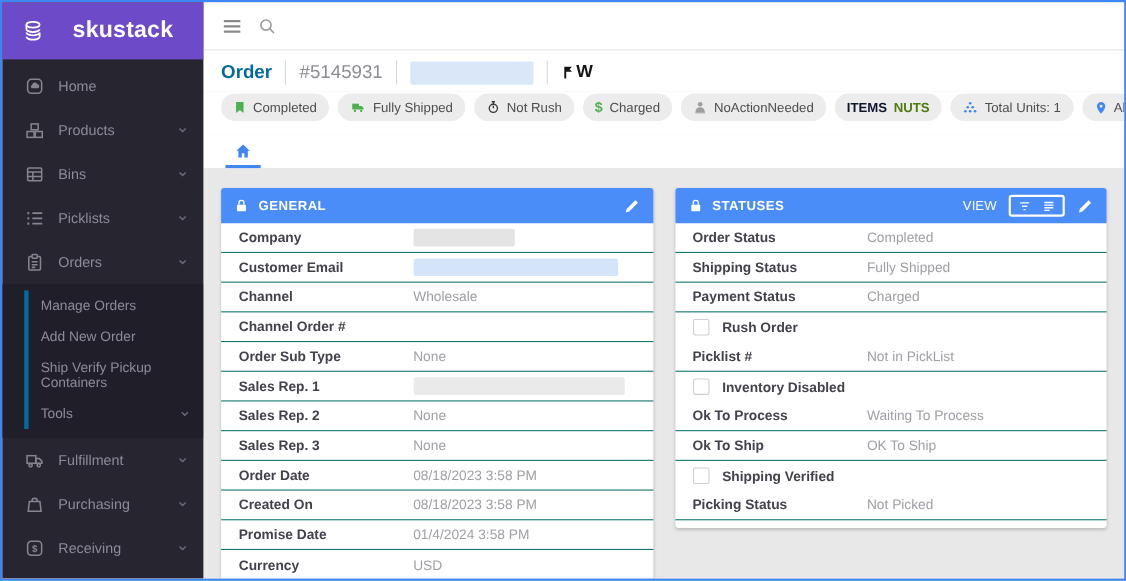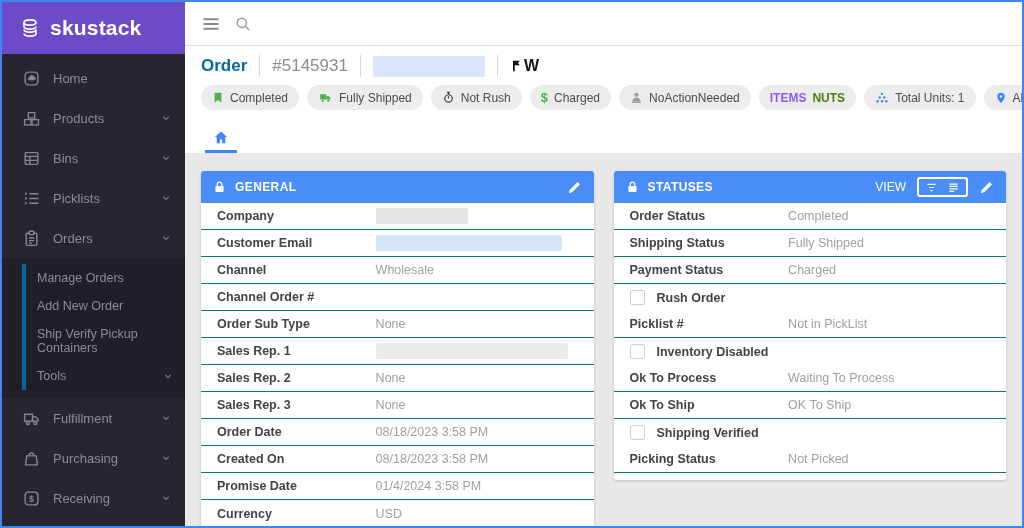--- a/index.html
+++ b/index.html
@@ -6,21 +6,21 @@
   html,body { width:1024px; height:528px; }
   body {
     font-family:"Liberation Sans", sans-serif;
     display:flex;
     border:2px solid #3f86f5;
     background:#e8e8e8;
     overflow:hidden;
   }
   
   .sidebar { width:183px; flex-shrink:0; background:#262530; display:flex; flex-direction:column; }
-  .logo-bar { height:52px; background:#6d4ac7; display:flex; align-items:center; padding-left:16px; gap:8px; flex-shrink:0; }
+  .logo-bar { height:52px; background:#6d4ac7; display:flex; align-items:center; padding-left:16px; gap:24px; flex-shrink:0; }
   .logo-text { color:#fff; font-size:21px; font-weight:bold; letter-spacing:.2px; }
   .nav { flex:1; padding-top:4px; overflow:hidden; }
   .nav-item { height:40px; display:flex; align-items:center; padding:0 14px 0 20px; color:#8d8b99; font-size:13px; gap:13px; cursor:pointer; }
   .nav-item .ico { display:flex; width:18px; justify-content:center; color:#87858f; }
   .chev { margin-left:auto; color:#6f6d7c; display:flex; }
   .submenu { background:#1f1e29; padding:6px 0 8px; }
   .submenu-rail { border-left:4px solid #0369a1; margin-left:20px; }
   .submenu-item { padding:7px 0 7px 11px; color:#8d8b99; font-size:12.5px; cursor:pointer; display:flex; align-items:center; }
   .submenu-item .chev { margin-right:12px; }
   
@@ -31,21 +31,21 @@
   .search-input { border:none; outline:none; flex:1; font-family:"Liberation Sans",sans-serif; font-style:italic; font-size:14.5px; color:#666; background:transparent; }
   .search-input::placeholder { color:#a9a9ad; font-style:italic; }
   .head { background:#fff; padding:9px 16px 6px; display:flex; align-items:center; gap:12px; }
   .head-title { font-size:17px; font-weight:bold; color:#0369a1; }
   .vdiv { width:1px; height:22px; background:#d9d9d9; }
   .order-num { font-size:17px; color:#8c8c96; }
   .blur-box-title { width:112px; height:21px; background:#d9e7f9; border-radius:2px; }
   .brand { display:flex; align-items:center; gap:1px; color:#141414; font-weight:bold; font-size:16px; }
   .badges { background:#fff; padding:2px 16px 12px; display:flex; gap:8px; align-items:center; }
   .badge { background:#ececec; border-radius:13px; height:25px; display:flex; align-items:center; gap:6px; padding:0 11px; font-size:12px; color:#4d4d4d; white-space:nowrap; }
-  .badge b { color:#8b5cf6; }
+  .badge b { color:#0f172a; }
   .badge .blink { color:#4d7c0f; font-weight:bold; cursor:pointer; }
   .bicon { display:flex; }
   .tabbar { background:#fff; height:31px; display:flex; align-items:flex-end; padding-left:20px; }
   .tab-home { display:flex; flex-direction:column; align-items:center; width:32px; cursor:pointer; }
   .tab-home .underline { width:32px; height:3px; background:#4285f4; margin-top:5px; }
   
   .workspace { flex:1; background:#e8e8e8; padding:18px 16px 0; display:flex; gap:20px; align-items:flex-start; overflow:hidden; }
   .panel { background:#fff; border-radius:3px; box-shadow:0 1px 3px rgba(0,0,0,.18); flex:1; }
   .panel-header { background:#4a8cf8; height:31px; border-radius:3px 3px 0 0; display:flex; align-items:center; padding:16px 12px; gap:9px; color:#fff; }
   .panel-title { font-size:12px; font-weight:bold; letter-spacing:.4px; }

